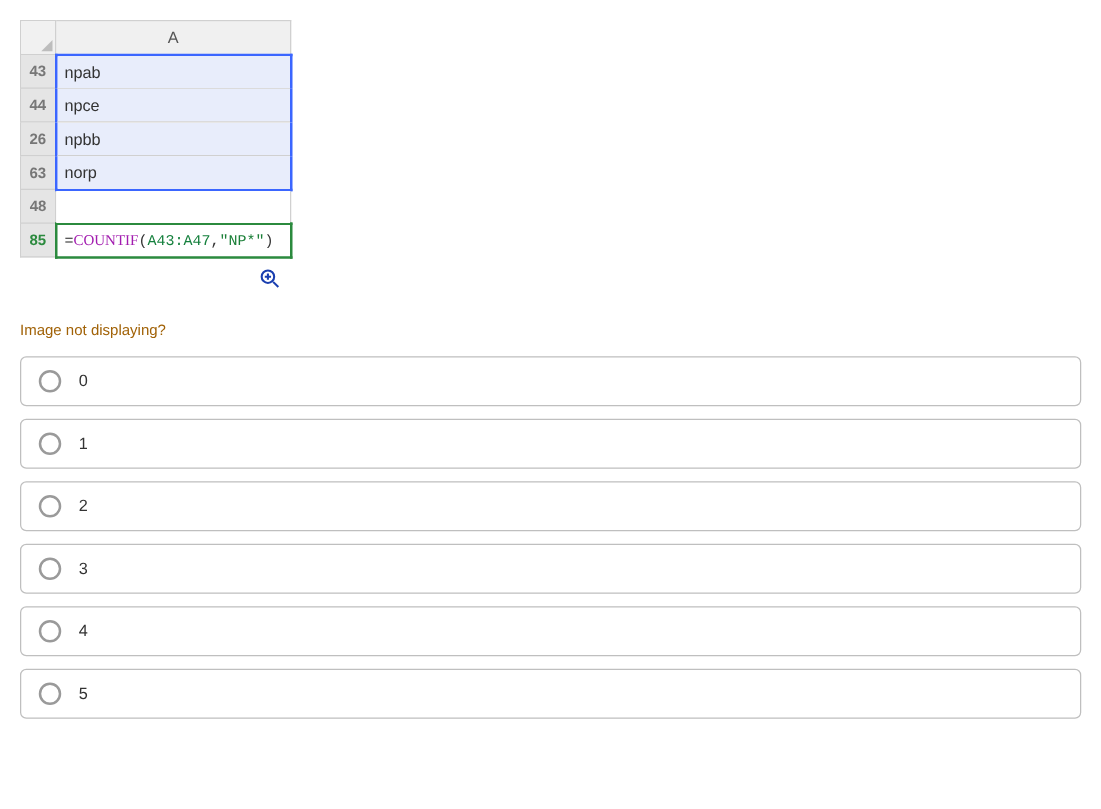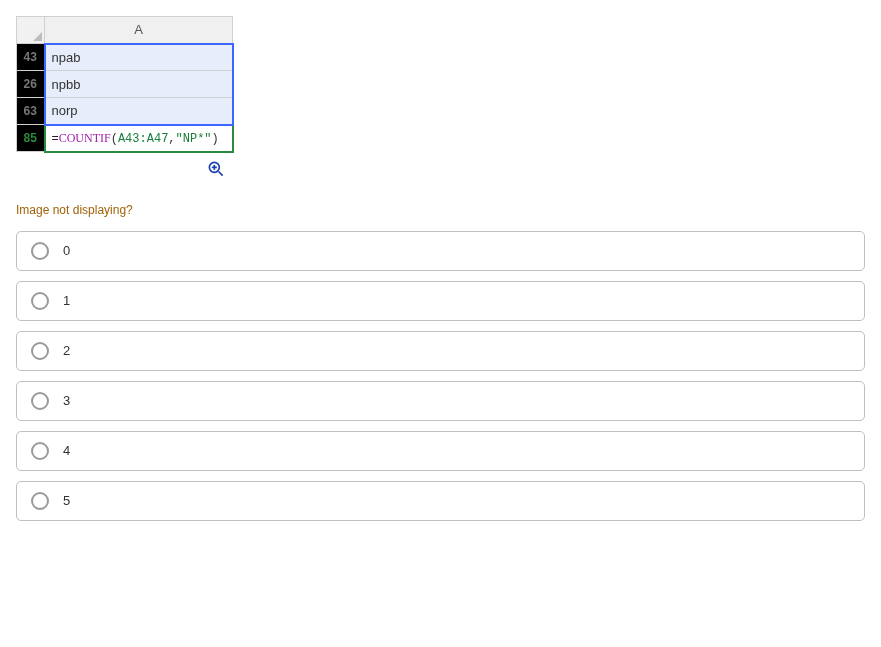--- a/index.html
+++ b/index.html
@@ -40,21 +40,21 @@
     border-bottom: 9px solid #bdbdbd;
   }
   .sheet .colhead {
     width: 188px;
     background: #f0f0f0;
     text-align: center;
     font-weight: normal;
     color: #555;
   }
   .sheet .rowhead {
-    background: #000000;
+    background: #e5e5e5;
     text-align: center;
     color: #777;
     font-size: 12px;
     width: 28px;
   }
   .sheet td.cell {
     padding: 0 6px;
     color: #333;
     position: relative;
     background: #fff;
@@ -127,26 +127,34 @@
       <tr>
     <th class="corner"></th>
     <th class="colhead">A</th>
   </tr>
 
   <tr class="seltop">
     <th class="rowhead">43</th>
     <td class="cell sel">npab</td>
   </tr>
   <tr>
+    <th class="rowhead">44</th>
+    <td class="cell sel">npce</td>
+  </tr>
+  <tr>
     <th class="rowhead">26</th>
     <td class="cell sel">npbb</td>
   </tr>
   <tr class="selbot">
     <th class="rowhead">63</th>
     <td class="cell sel">norp</td>
+  </tr>
+  <tr>
+    <th class="rowhead">48</th>
+    <td class="cell"></td>
   </tr>
   <tr class="active">
     <th class="rowhead">85</th>
     <td class="cell formula-cell">
       <span class="formula-eq">=</span><span class="formula-fn">COUNTIF</span><span>(</span><span class="formula-ref">A43:A47</span><span>,</span><span class="formula-str">"NP*"</span><span>)</span>
     </td>
   </tr>
 </tbody>
   </table>
 

